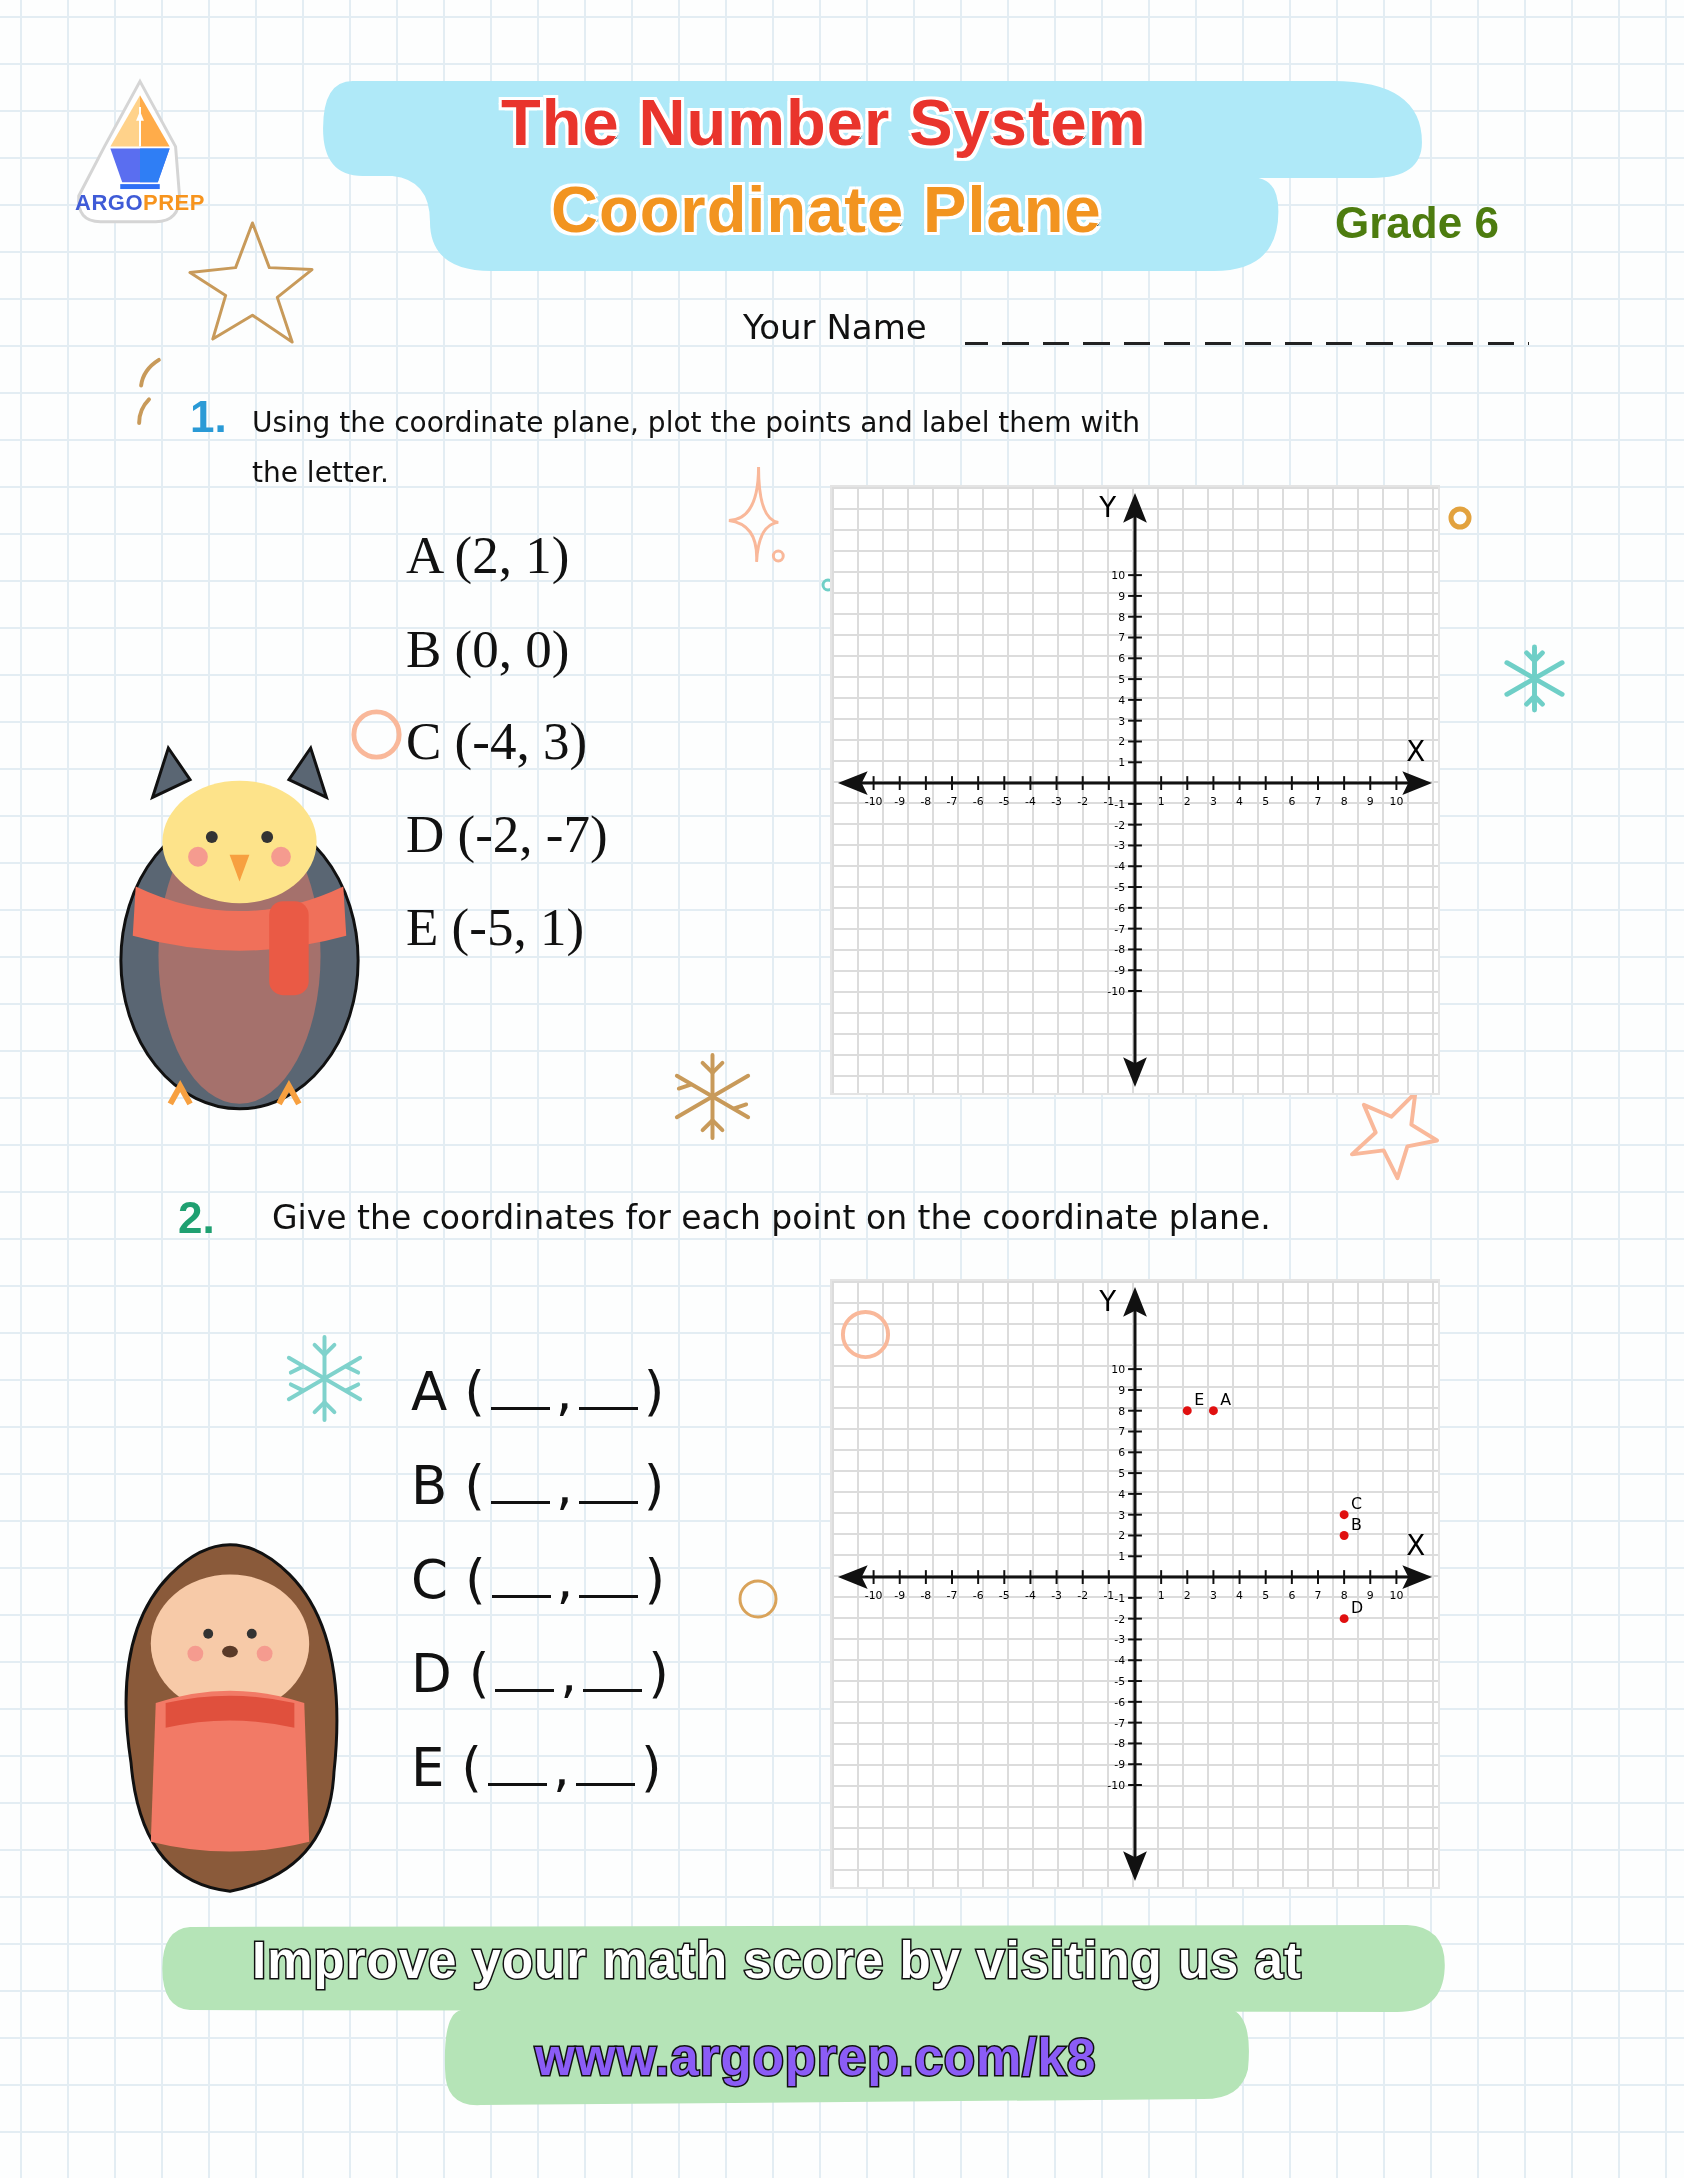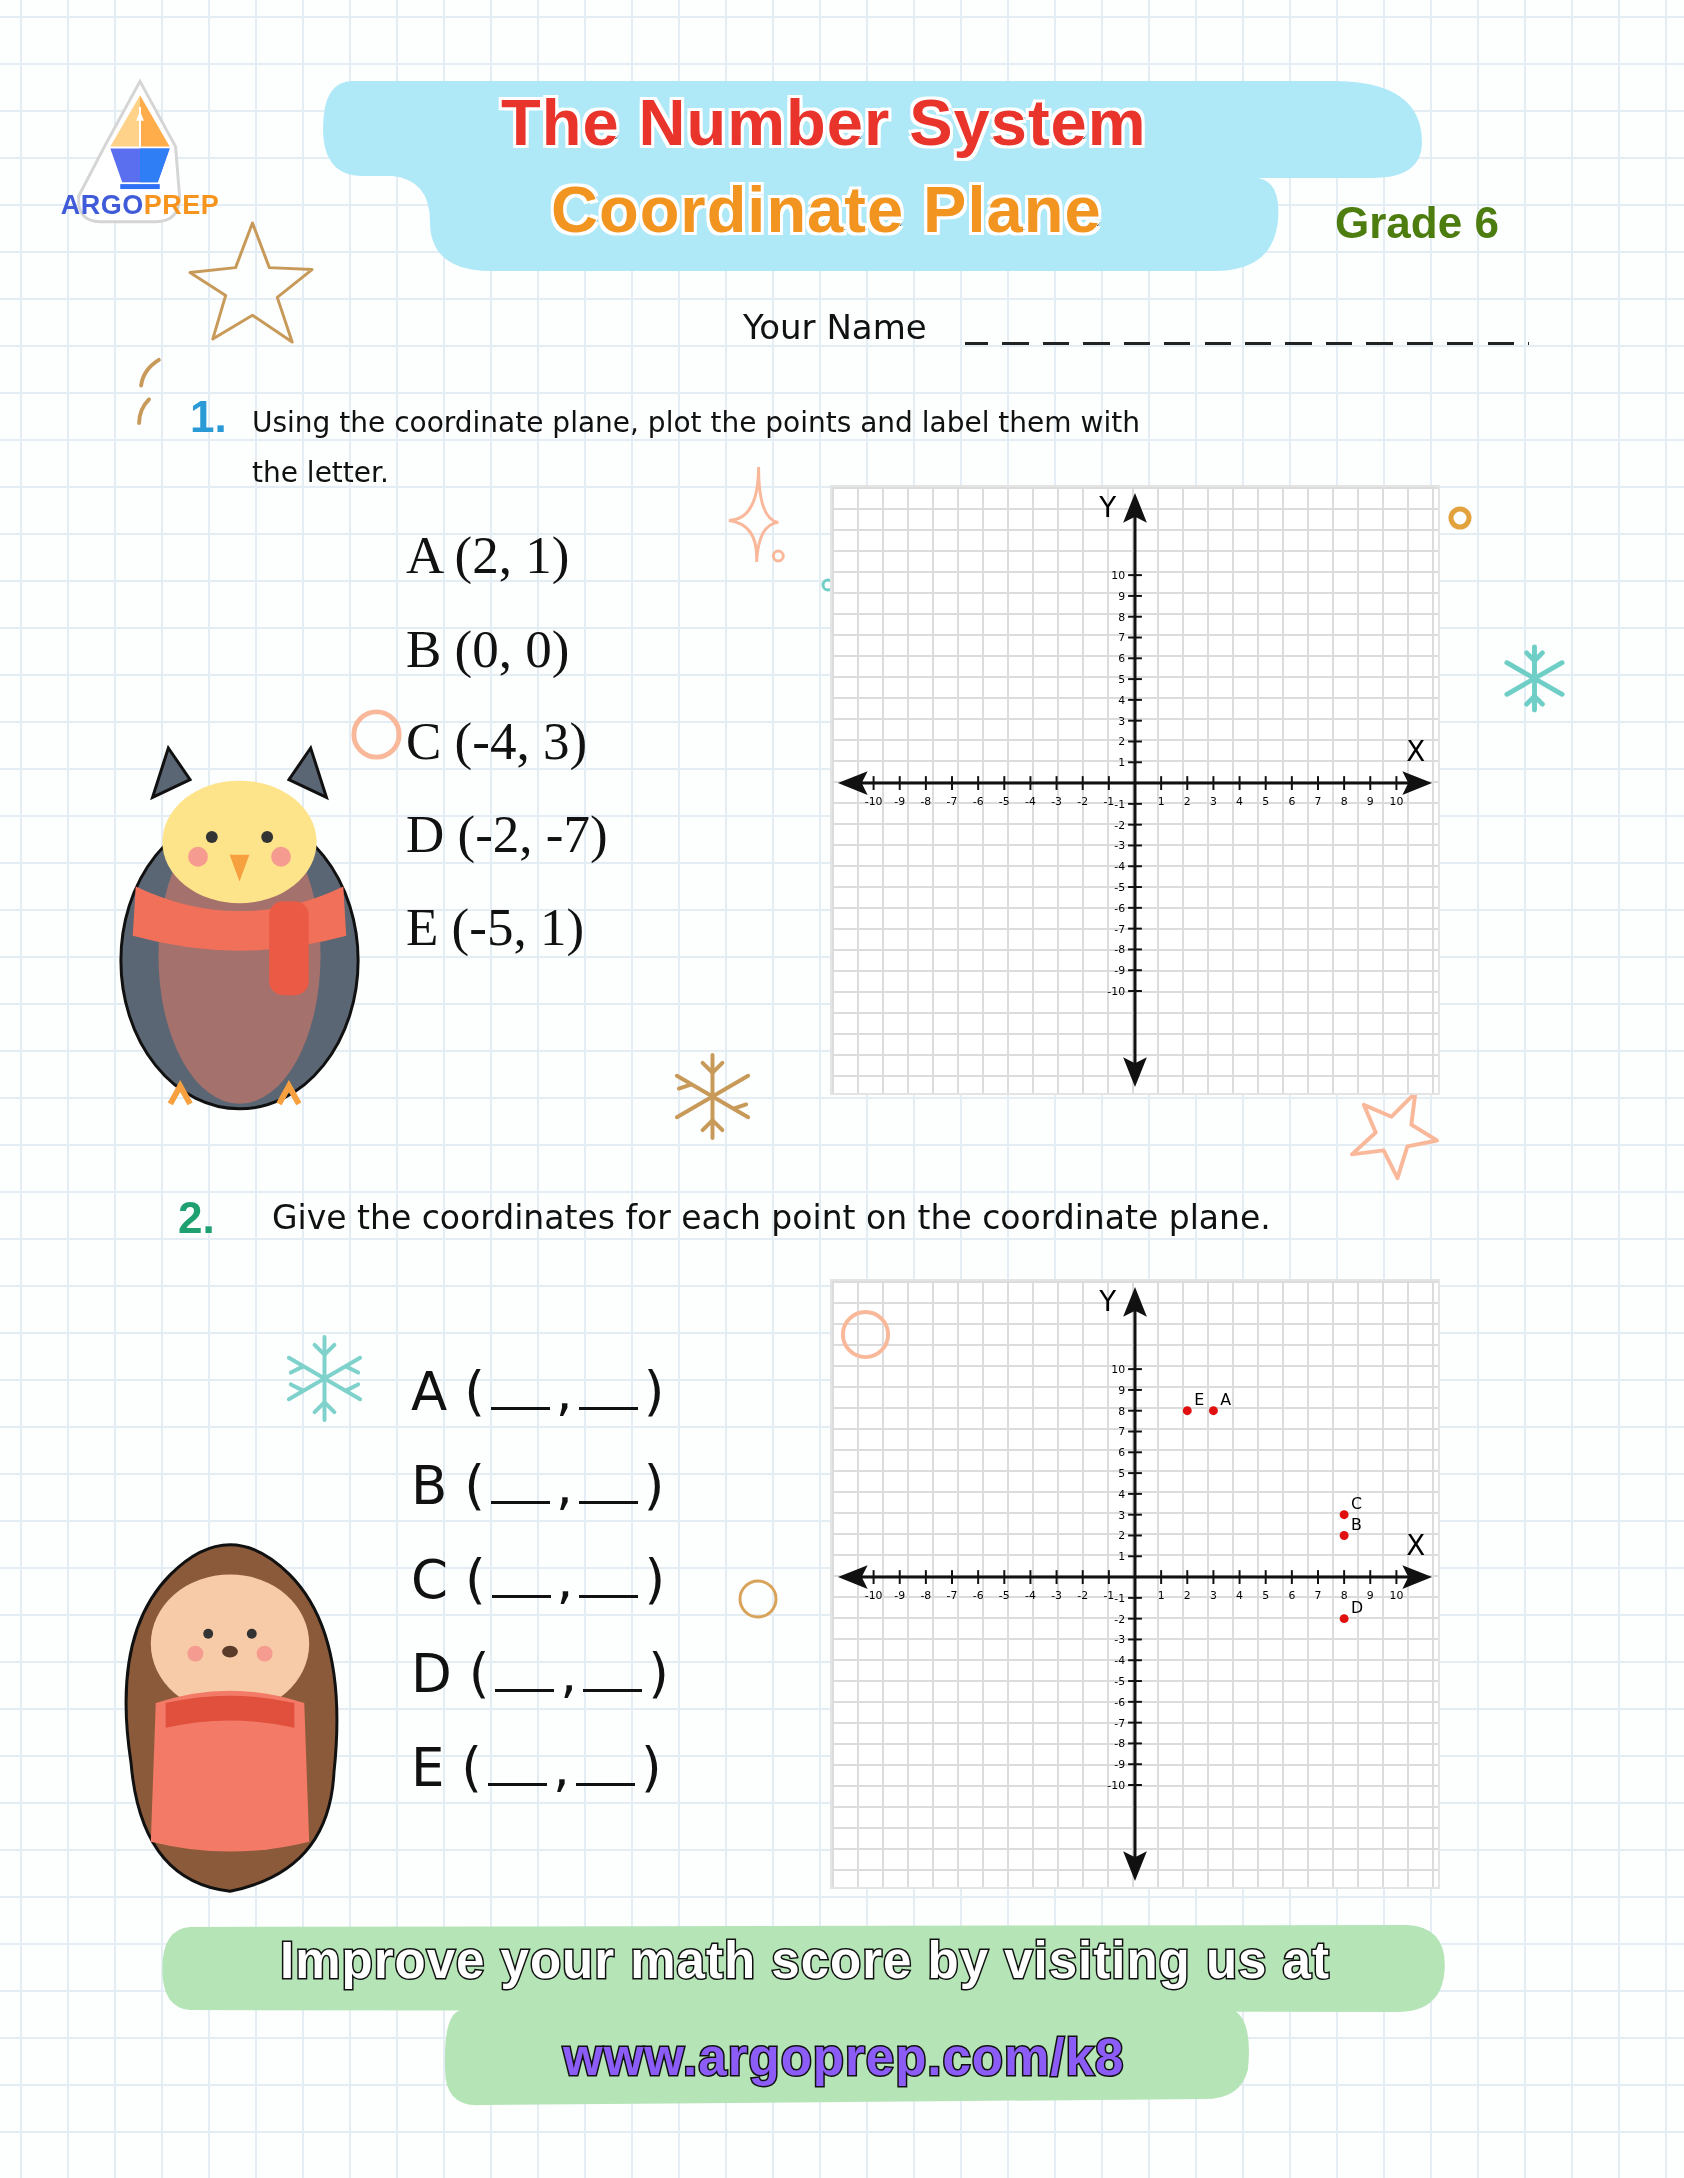--- a/index.html
+++ b/index.html
@@ -7,21 +7,21 @@
     font-family:"DejaVu Sans",sans-serif;color:#111;}
   .page-grid{position:absolute;inset:0;
     background-image:
       linear-gradient(to right,#e3edf3 2px,transparent 2px),
       linear-gradient(to bottom,#e3edf3 2px,transparent 2px);
     background-size:47px 47px;background-position:20px 16px;}
   .abs{position:absolute;}
   
   .logo{left:57px;top:77px;width:166px;height:149px;}
   .logo-badge{position:absolute;left:0;top:0;width:166px;height:149px;}
-  .logo-text{position:absolute;left:0;width:166px;top:113px;text-align:center;font-weight:bold;font-size:27px;letter-spacing:0.5px;font-family:"Liberation Sans",sans-serif;}
+  .logo-text{position:absolute;left:0;width:166px;top:113px;text-align:center;font-weight:bold;font-size:22px;letter-spacing:0.5px;font-family:"Liberation Sans",sans-serif;}
   .logo-text .argo{color:#3f5bd7;}
   .logo-text .prep{color:#f7941d;}
   
   .title-cloud{left:302px;top:73px;width:1099px;height:198px;margin-left:21px;}
   .title-line{position:absolute;font-family:"Liberation Sans",sans-serif;font-weight:bold;letter-spacing:1px;
     -webkit-text-stroke:2.5px #111;paint-order:stroke fill;text-shadow:0 0 0 #fff,3px 3px 0 #fff,-3px -3px 0 #fff,3px -3px 0 #fff,-3px 3px 0 #fff;}
   .t1{left:178px;top:12px;font-size:65px;}
   .t2{left:228px;top:99px;font-size:65px;}
   .grade{left:1335px;top:198px;font-size:44px;color:#4d7c0f;font-weight:bold;font-family:"Liberation Sans",sans-serif;}
   .name-label{left:743px;top:307px;font-size:34px;font-family:"DejaVu Sans",sans-serif;}
@@ -41,21 +41,21 @@
     background-image:
       linear-gradient(to right,#dcdcdc 2px,transparent 2px),
       linear-gradient(to bottom,#dcdcdc 2px,transparent 2px);
     background-size:25px 21px;border:2px solid #e4e4e4;}
   .plot1{left:830px;top:485px;}
   .plot2{left:830px;top:1279px;}
   .plot svg{position:absolute;left:0;top:0;}
   
   .footer1{left:160px;top:1921px;width:1287px;height:94px;}
   .footer2{left:441px;top:2010px;width:812px;height:99px;}
-  .foot-text{position:absolute;font-family:"Liberation Sans",sans-serif;font-weight:bold;margin-left:28px;}
+  .foot-text{position:absolute;font-family:"Liberation Sans",sans-serif;font-weight:bold;}
   .ft1{left:252px;top:1931px;font-size:51px;color:#fff;-webkit-text-stroke:3px #111;paint-order:stroke fill;letter-spacing:1px;}
   .ft2{left:535px;top:2028px;font-size:51px;color:#8b5cf6;-webkit-text-stroke:3px #111;paint-order:stroke fill;letter-spacing:1px;}
 </style>
 </head>
 <body>
 
 <div class="page-grid"></div>
 
 <div class="abs logo">
   <svg class="logo-badge" viewBox="0 0 168 150" width="166" height="149">

